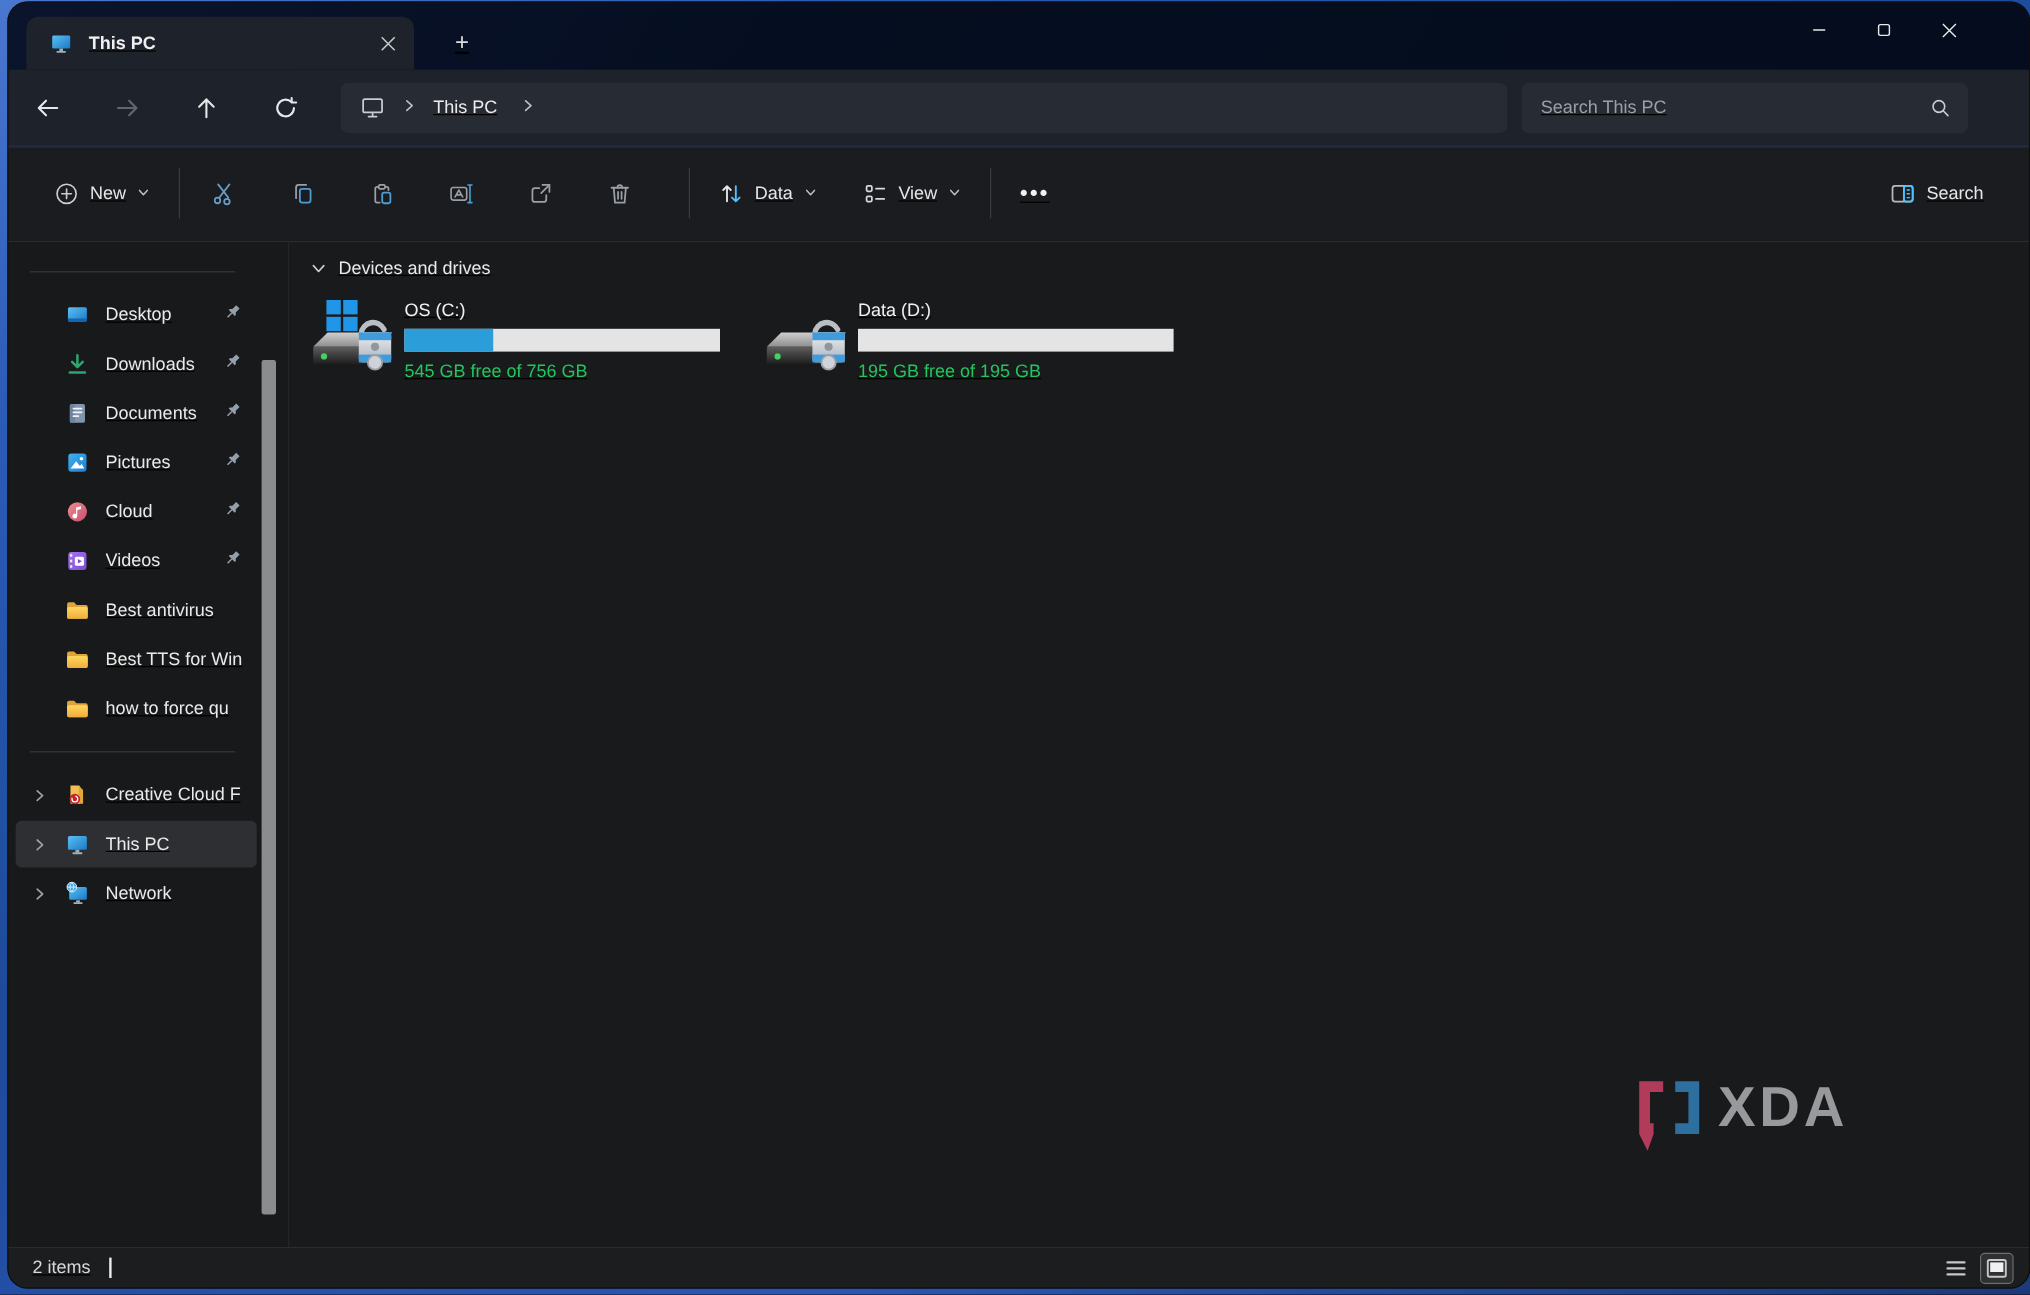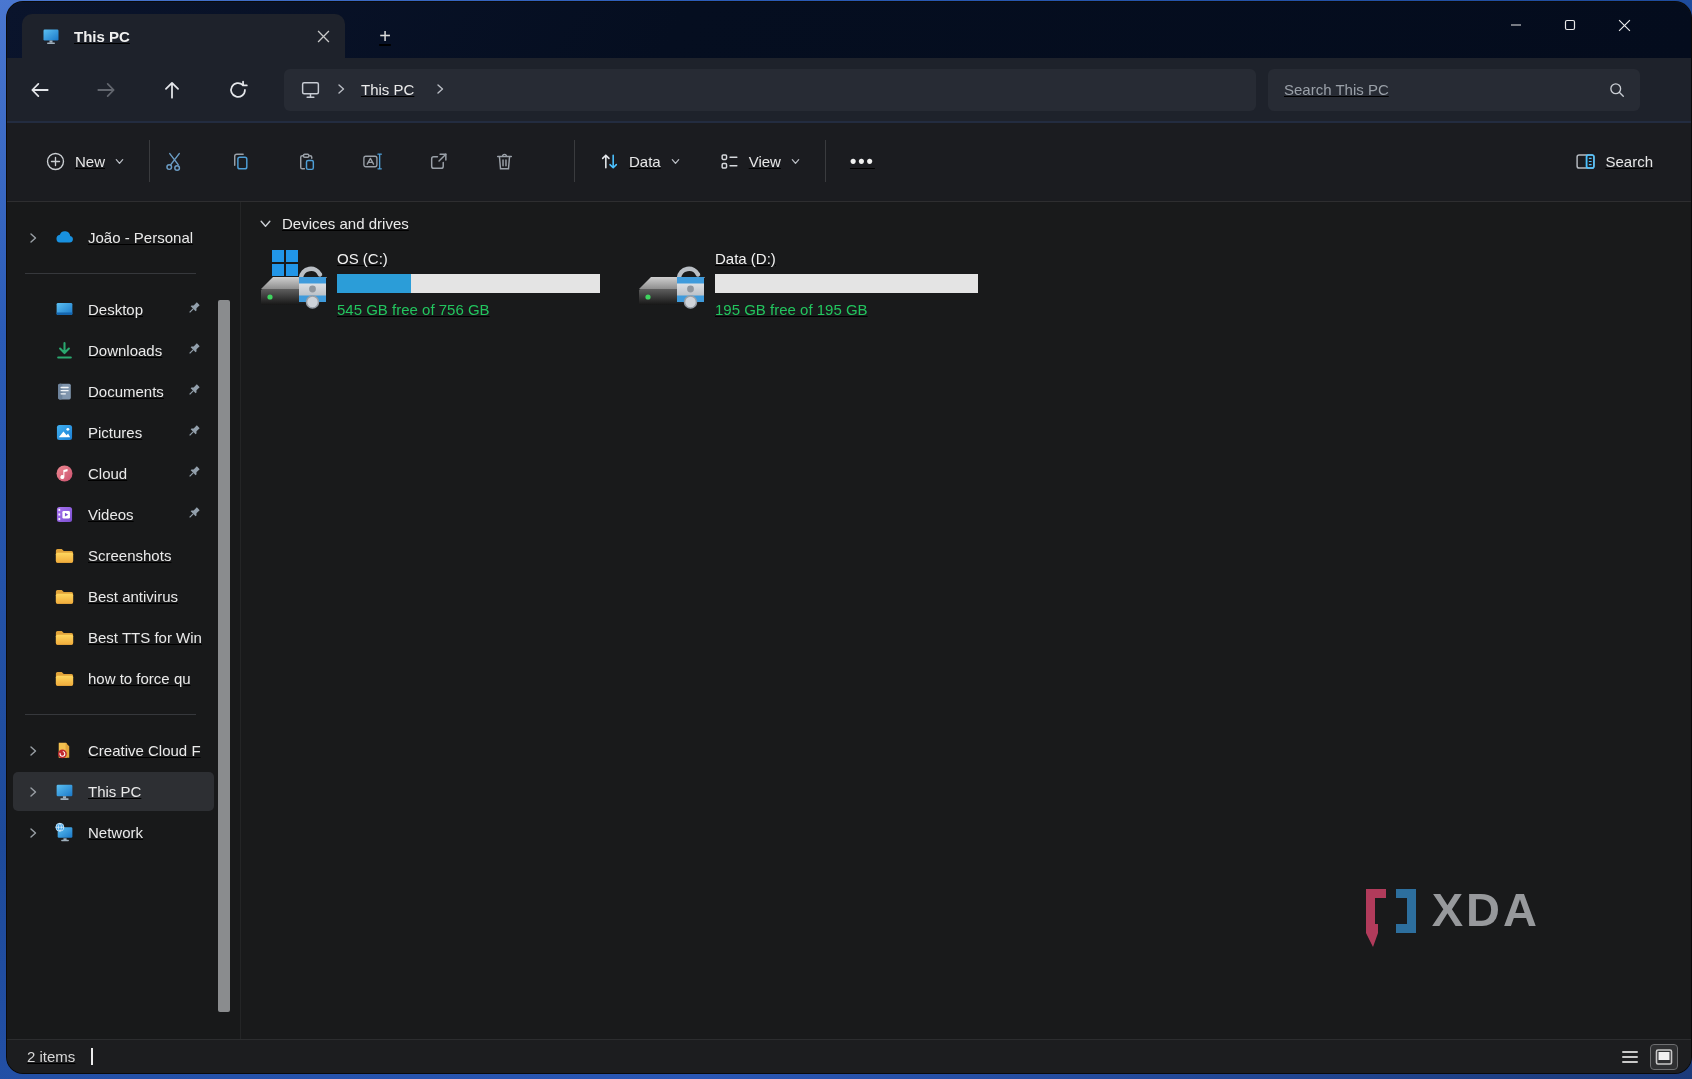--- a/index.html
+++ b/index.html
@@ -36,21 +36,21 @@
   .crumb-chevron svg { stroke:#b9bdc4; }
   .searchbox { width:372px; height:42px; background:#272b34; border-radius:6px;
     display:flex; align-items:center; padding:0 14px 0 16px; }
   .searchbox input { flex:1; background:none; border:none; outline:none; color:#e8e8e8; font-size:15px;
     font-family:"Liberation Sans", sans-serif; }
   .searchbox input::placeholder { color:#9aa0a8; }
 
   
   .toolbar { height:81px; background:#1b1c20; box-shadow:inset 0 2px 0 #232c40;
     border-bottom:1px solid #2e2e30; display:flex; align-items:center; padding:0 28px 0 28px; flex:none; }
-  .tool-btn { height:44px; display:flex; align-items:center; justify-content:flex-start; gap:9px;
+  .tool-btn { height:44px; display:flex; align-items:center; justify-content:center; gap:9px;
     padding:0 10px; border-radius:5px; color:#e6e6e6; font-size:15px; }
   .tool-icon-btn { width:44px; height:44px; padding:0; margin-right:22px; }
   .tool-icon-btn:last-child { margin-right:0; }
   .tool-sep { width:1px; height:42px; background:#3a3b3e; margin:0 14px; }
   .chev-down svg { stroke:#b9bdc4; }
   .toolbar-right { margin-left:auto; }
   .dots { color:#f0f0f0; font-size:18px; letter-spacing:2px; font-weight:bold; }
 
   
   .bodyarea { flex:1; display:flex; position:relative; background:#191a1b; min-height:0; }
@@ -77,21 +77,21 @@
   .drives-row { display:flex; margin-top:14px; padding-left:4px;gap:24px; }
   .drive-tile { width:354px; display:flex; padding:4px 0 0 4px; }
   .drive-icon { width:78px; flex:none; margin-top:-2px; }
   .drive-info { margin-left:2px; }
   .drive-name { color:#f2f2f2; font-size:15px; margin-bottom:7px; }
   .drive-bar { width:263px; height:19px; background:#e4e4e4; }
   .drive-bar-fill { height:100%; background:#2b9dd8; }
   .drive-free { color:#22c55e; font-size:15px; margin-top:8px; }
 
   
-  .watermark { position:absolute; right:151px; bottom:90px; display:flex; align-items:flex-start; gap:8px; }
+  .watermark { position:absolute; right:151px; bottom:78px; display:flex; align-items:flex-start; gap:8px; }
   .wm-text { color:#97999c; font-size:47px; font-weight:bold; letter-spacing:3px; line-height:46px; }
 
   
   .statusbar { height:34px; flex:none; background:#1c1d1f; border-top:1px solid #2c2d2f;
     display:flex; align-items:center; padding:0 14px 0 20px; }
   .status-count { color:#d8d8d8; font-size:15px; }
   .text-cursor { width:2px; height:17px; background:#ececec; margin-left:16px; }
   .status-views { margin-left:auto; display:flex; align-items:center; gap:8px; }
   .view-toggle { width:26px; height:24px; display:flex; align-items:center; justify-content:center; border-radius:3px; }
   .view-toggle.active { background:#2f3032; outline:1px solid #6e6f71; }
@@ -312,33 +312,20 @@
             <path d="M13.2 7 h2.6 M13.2 10 h2.6 M13.2 13 h2.6" stroke="#4cc2ff" stroke-width="1.1"></path>
           </svg>
         <span>Search</span>
       </div>
     </div>
 
     <div class="bodyarea">
 
       <aside class="sidebar">
 
-        <div class="side-row" style="margin-top:8px">
-          <span class="side-chev">
-            <svg width="12" height="12" viewBox="0 0 12 12" fill="none" stroke-width="1.4" stroke-linecap="round" stroke-linejoin="round">
-                <path d="M4 2 L8.5 6 L4 10"></path>
-              </svg>
-          </span>
-          <span class="side-icon">
-            <svg width="22" height="22" viewBox="0 0 20 20">
-                <path d="M6.2 14.2 h8.9 a3 3 0 0 0 0.55 -5.95 A4.9 4.9 0 0 0 6.2 7 a3.65 3.65 0 0 0 0 7.2 z" fill="#1891e0"></path>
-              </svg>
-          </span>
-          <span class="side-label">João - Personal</span>
-        </div>
 
         <div class="side-divider"></div>
 
         <div class="side-row">
           <span class="side-chev"></span>
           <span class="side-icon">
             <svg width="21" height="21" viewBox="0 0 20 20">
                 <rect x="2.5" y="3.8" width="15" height="11.5" rx="1.3" fill="url(#gScreen)"></rect>
                 <path d="M2.5 12.8 h15 v1.3 a1.3 1.3 0 0 1 -1.3 1.2 h-12.4 a1.3 1.3 0 0 1 -1.3 -1.2 z" fill="#1565ad"></path>
               </svg>
@@ -448,30 +435,20 @@
           <span class="side-pin">
             <svg width="16" height="16" viewBox="0 0 16 16">
                 <g transform="rotate(45 8 8)" fill="#93a0ac">
                   <path d="M6 2 h4 v4.5 l1.5 1.5 v1.2 h-7 V8 L6 6.5 z"></path>
                   <rect x="7.4" y="9.2" width="1.2" height="5"></rect>
                 </g>
               </svg>
           </span>
         </div>
 
-        <div class="side-row">
-          <span class="side-chev"></span>
-          <span class="side-icon">
-            <svg width="21" height="21" viewBox="0 0 20 20">
-                <path d="M1.8 5.2 a1.5 1.5 0 0 1 1.5 -1.5 h4.1 l1.9 2.1 h7.4 a1.5 1.5 0 0 1 1.5 1.5 v8 a1.5 1.5 0 0 1 -1.5 1.5 H3.3 a1.5 1.5 0 0 1 -1.5 -1.5 z" fill="#e0a33a"></path>
-                <rect x="1.8" y="7.4" width="16.4" height="9.4" rx="1.5" fill="url(#gFolder)"></rect>
-              </svg>
-          </span>
-          <span class="side-label">Screenshots</span>
-        </div>
 
         <div class="side-row">
           <span class="side-chev"></span>
           <span class="side-icon">
             <svg width="21" height="21" viewBox="0 0 20 20">
                 <path d="M1.8 5.2 a1.5 1.5 0 0 1 1.5 -1.5 h4.1 l1.9 2.1 h7.4 a1.5 1.5 0 0 1 1.5 1.5 v8 a1.5 1.5 0 0 1 -1.5 1.5 H3.3 a1.5 1.5 0 0 1 -1.5 -1.5 z" fill="#e0a33a"></path>
                 <rect x="1.8" y="7.4" width="16.4" height="9.4" rx="1.5" fill="url(#gFolder)"></rect>
               </svg>
           </span>
           <span class="side-label">Best antivirus</span>

